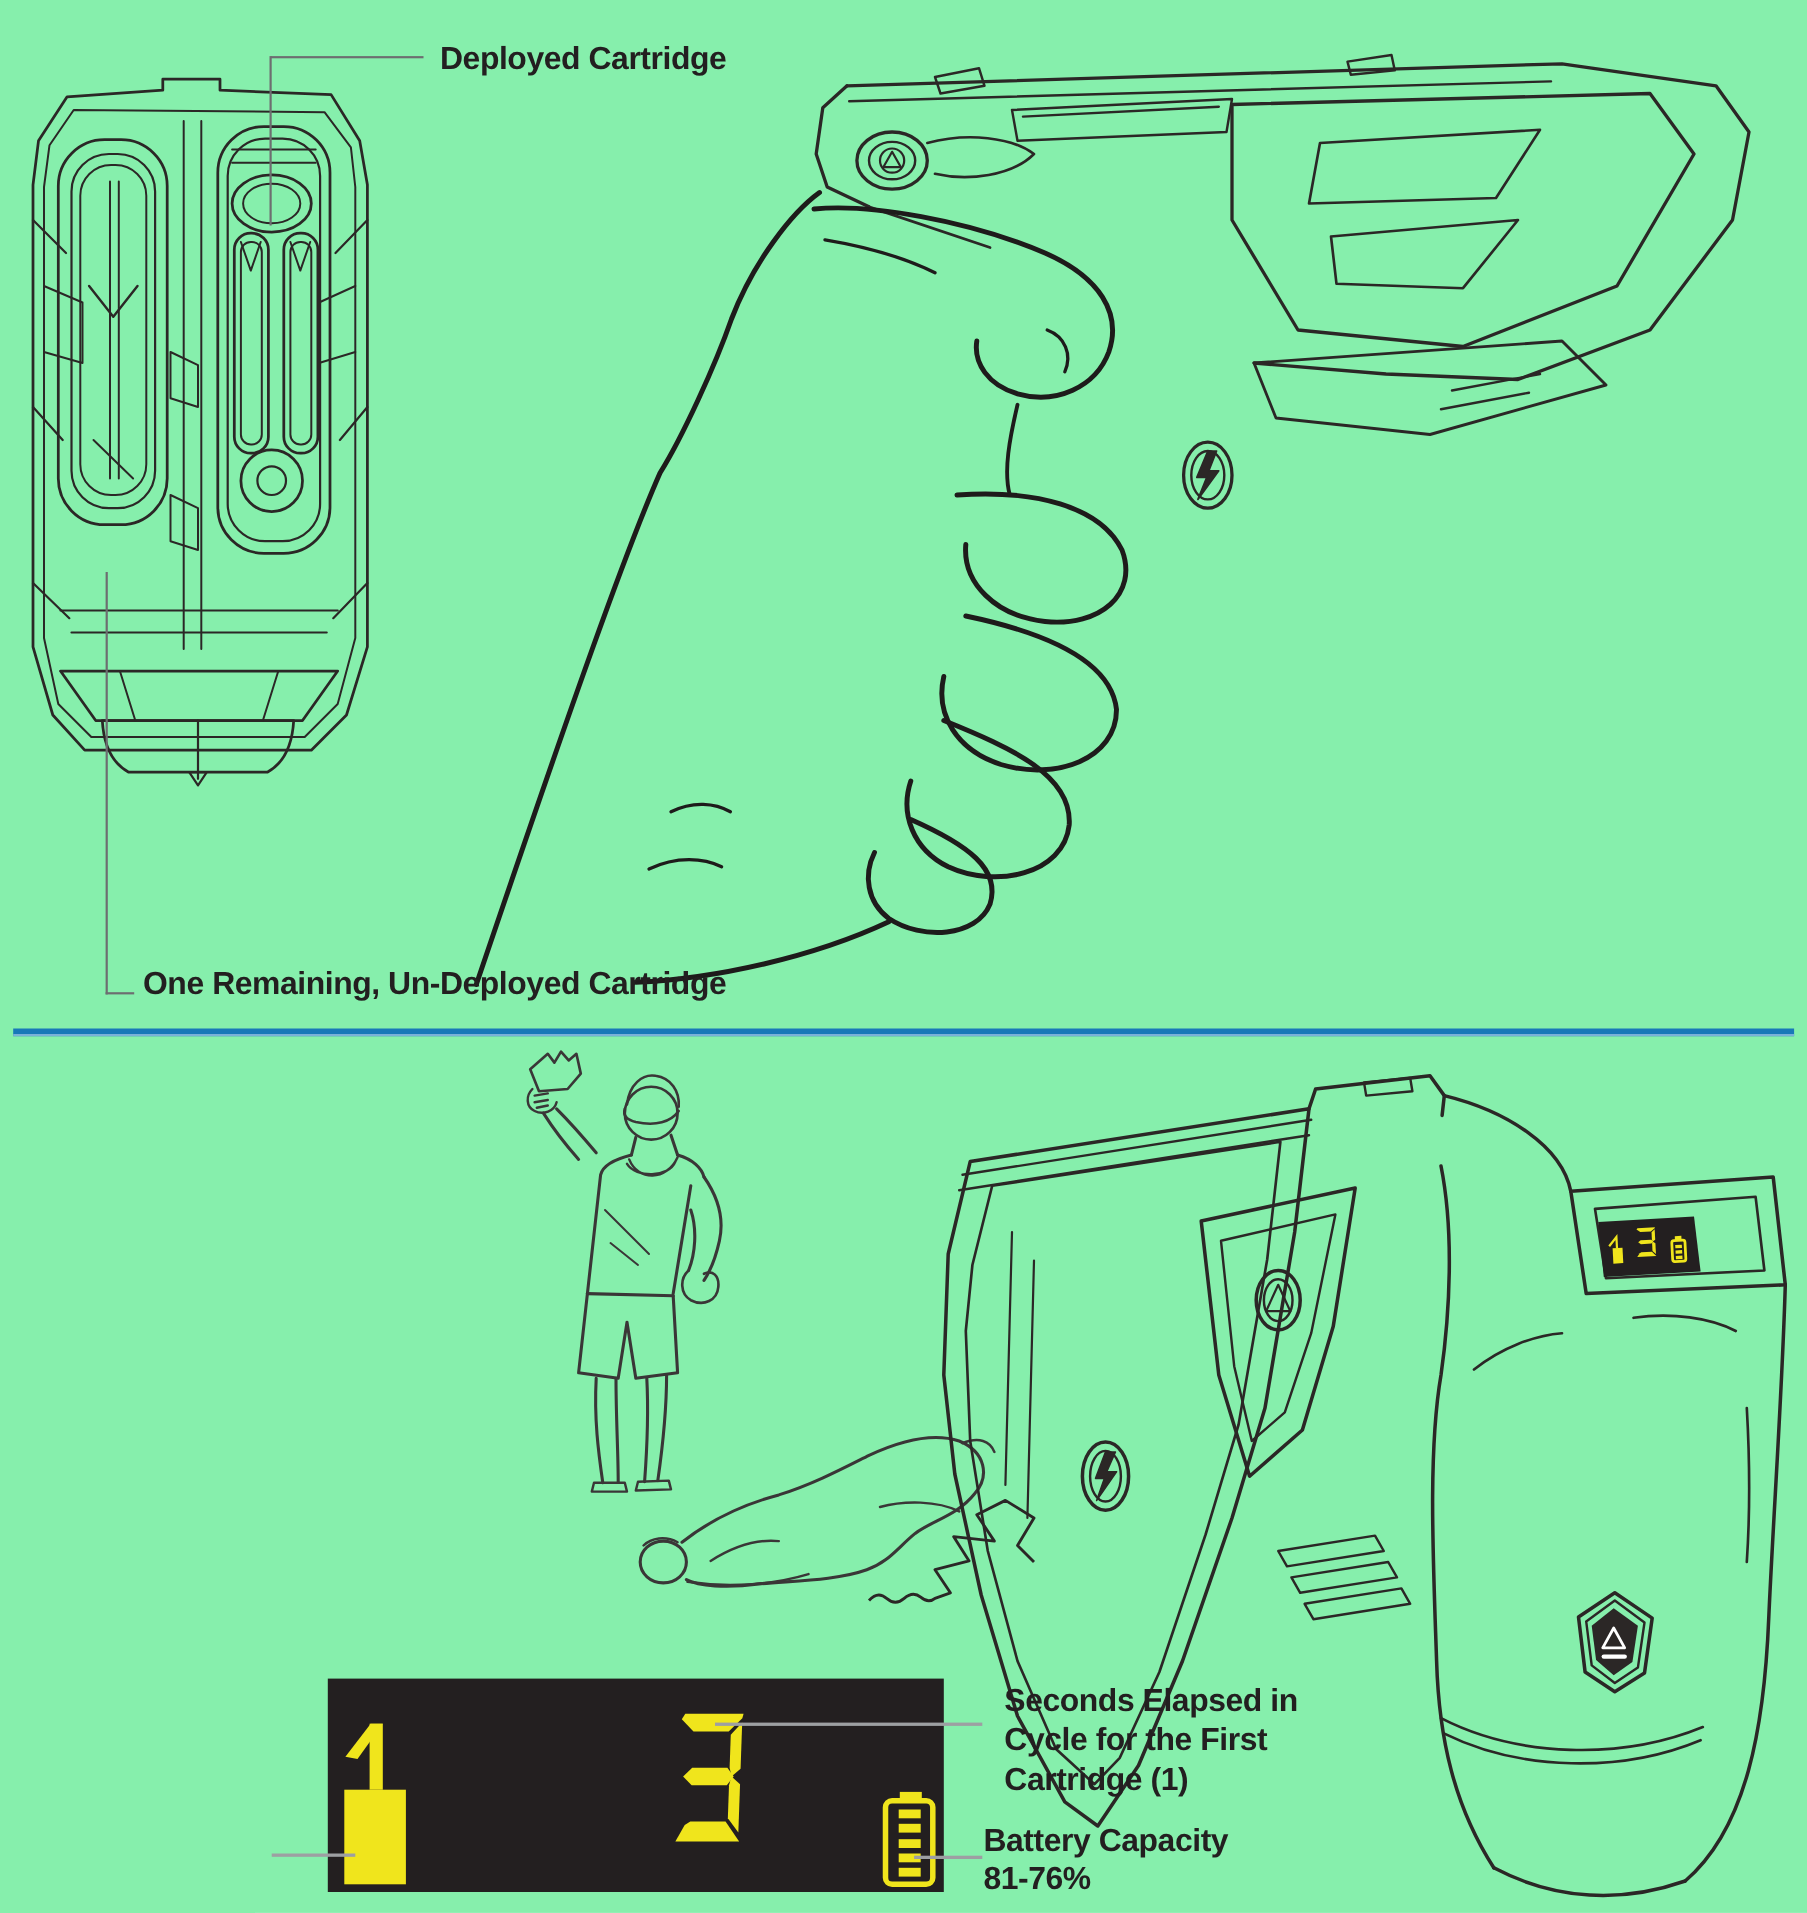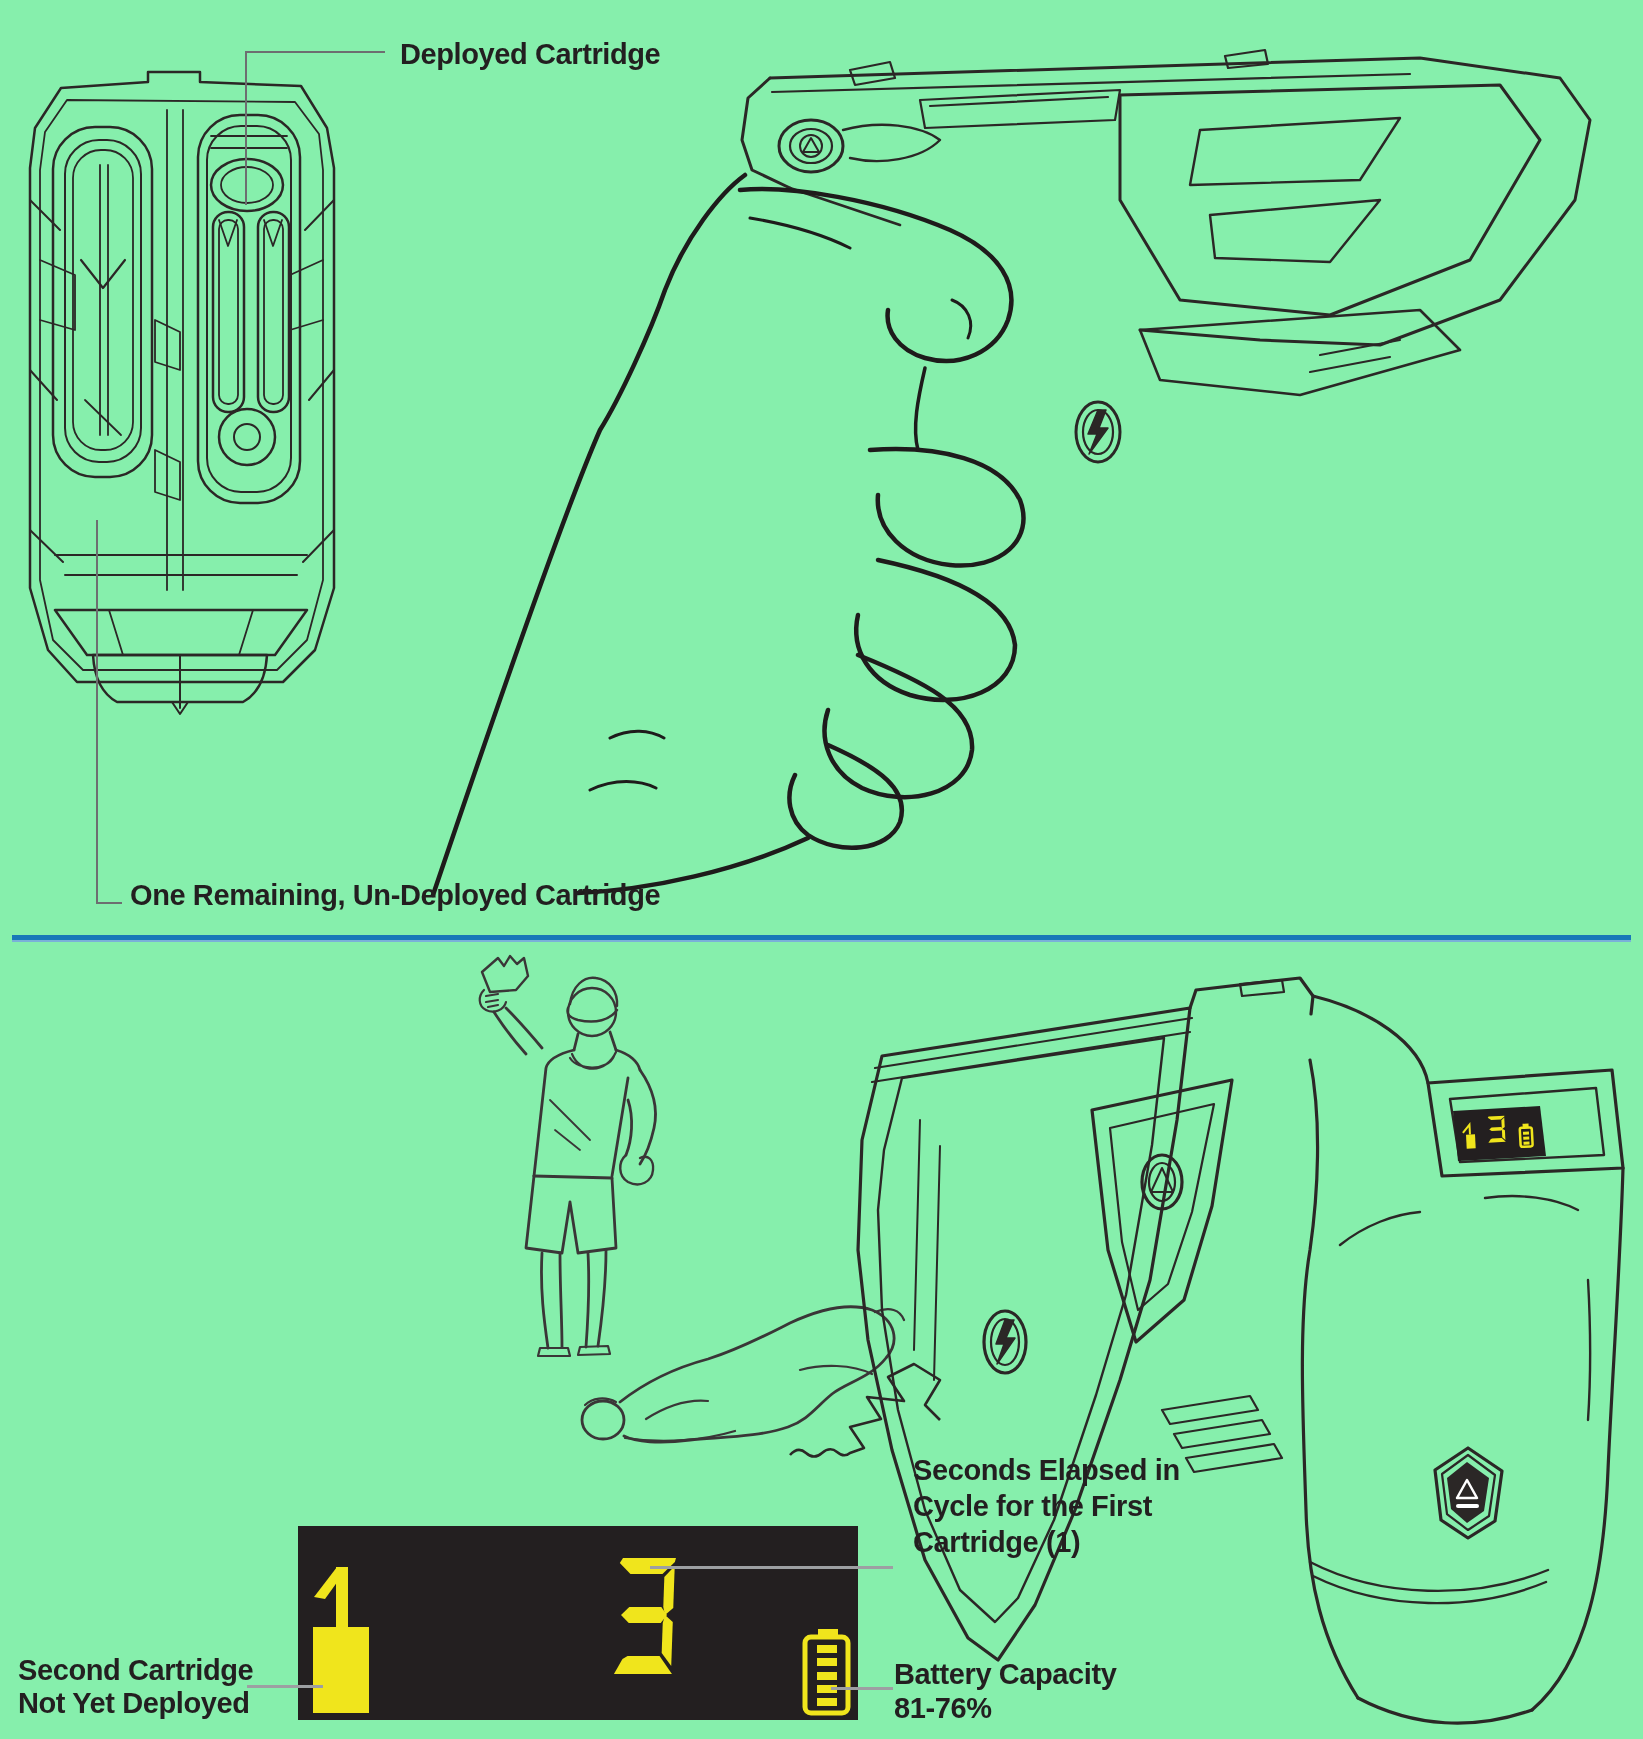--- a/index.html
+++ b/index.html
@@ -245,25 +245,21 @@
         <rect x="519" y="159" width="20" height="8" fill="#f0e51c"></rect>
         <rect x="519" y="172" width="20" height="8" fill="#f0e51c"></rect>
       </g>
     </svg>
   </div>
 
   <div class="leader2" style="left:247px;top:1685px;width:76px;"></div>
   <div class="leader2" style="left:650px;top:1566px;width:243px;"></div>
   <div class="leader2" style="left:831px;top:1687px;width:62px;"></div>
 
-  <div class="lbl" style="left:18px;top:1654px;">
-    <div>Second Cartridge</div>
-    <div>Not Yet Deployed</div>
-  </div>
-  <div class="lbl lbl-3line" style="left:913px;top:1452px;">
+  <div class="lbl lbl-3line" style="left:913px;top:1528px;">
     <div>Seconds Elapsed in</div>
     <div>Cycle for the First</div>
     <div>Cartridge (1)</div>
   </div>
   <div class="lbl lbl-2line" style="left:894px;top:1657px;">
     <div>Battery Capacity</div>
     <div>81-76%</div>
   </div>
 
 </div>

